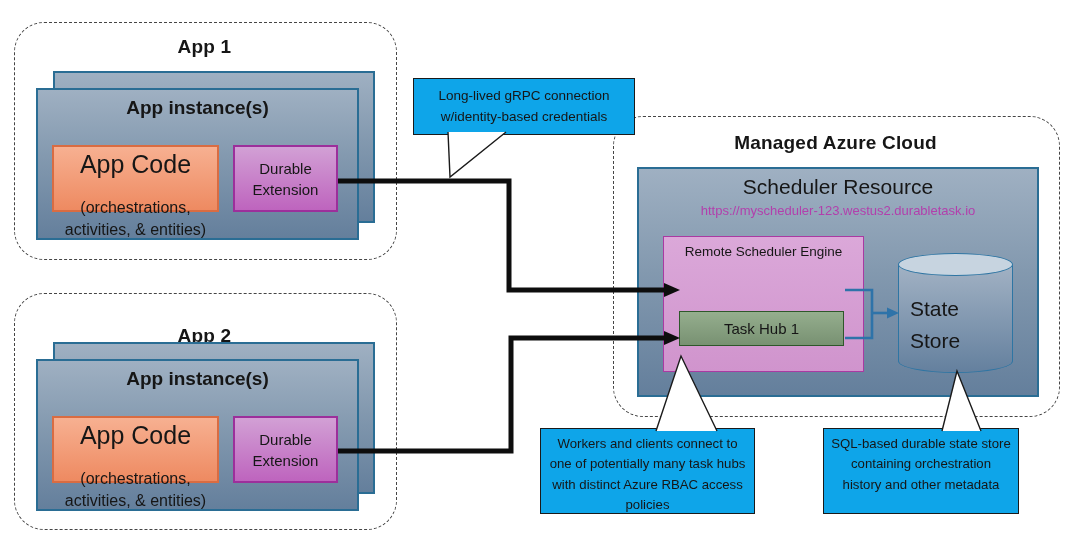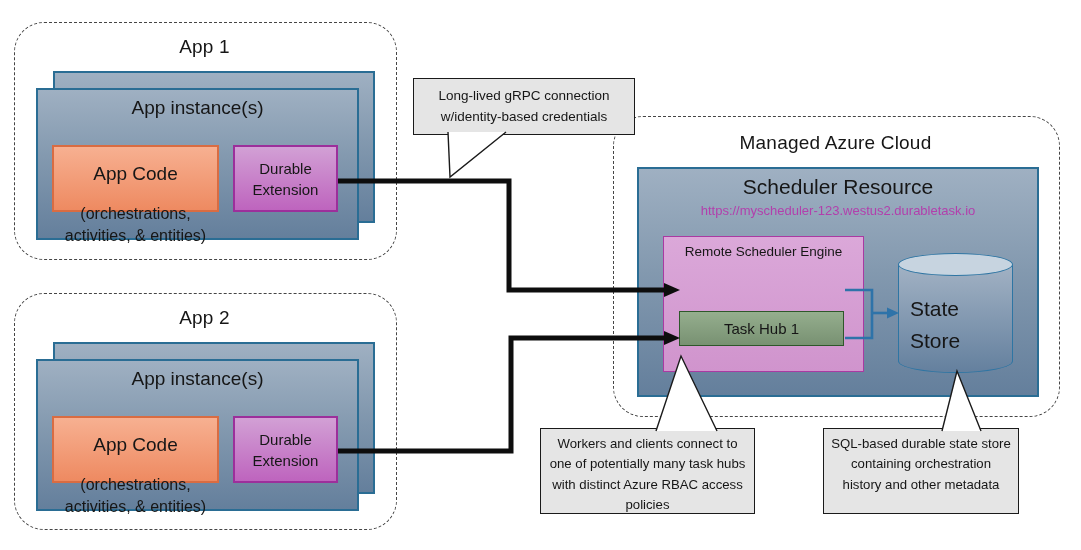--- a/index.html
+++ b/index.html
@@ -1,20 +1,20 @@
 <!DOCTYPE html>
 <html><head>
 <meta charset="utf-8">
 <style>
   html,body{margin:0;padding:0;background:#fff;}
   .canvas{
     position:relative;width:1081px;height:550px;background:#fff;overflow:hidden;
     font-family:"Liberation Sans","DejaVu Sans",sans-serif;color:#161616;
   }
-  .center{text-align:center;}
+  .center{text-align:center;font-weight:bold;}
 
   
   .dashed-group{
     position:absolute;border:1.6px dashed #454545;border-radius:30px;background:transparent;
   }
   .group-title{position:absolute;font-size:19px;letter-spacing:.2px;}
 
   
   .blue-box{
     position:absolute;
@@ -22,21 +22,21 @@
     border:2px solid #2a6d94;box-sizing:border-box;
   }
   .inst-label{position:absolute;font-size:19px;}
 
   
   .appcode-box{
     position:absolute;box-sizing:border-box;
     background:linear-gradient(180deg,#f7b091 0%,#ee8a61 100%);
     border:2px solid #d96c42;text-align:center;
   }
-  .appcode-title{font-size:19px;margin-top:16px;}
+  .appcode-title{font-size:25px;margin-top:3px;}
   .appcode-sub{font-size:16px;line-height:1.35;margin-top:18px;}
   .ext-box{
     position:absolute;box-sizing:border-box;
     background:linear-gradient(180deg,#d2a0d5 0%,#be64be 100%);
     border:2px solid #9c2f9b;
     display:flex;align-items:center;justify-content:center;
     text-align:center;font-size:15px;line-height:1.4;
   }
 
   
@@ -68,21 +68,21 @@
     border:1.5px solid #2e75a3;border-radius:50%;background:#c7d4e0;z-index:2;
   }
   .cyl-label{
     position:absolute;left:12px;top:40px;width:100%;z-index:3;text-align:left;
     font-size:21px;line-height:1.5;
   }
   .cyl-label-inner{display:inline-block;width:80px;}
 
   
   .callout{
-    position:absolute;box-sizing:border-box;background:#e5e5e5;border:1.4px solid #1a1a1a;
+    position:absolute;box-sizing:border-box;background:#0ea5e9;border:1.4px solid #1a1a1a;
     text-align:center;z-index:5;
   }
   .callout-text{font-size:13.2px;line-height:1.55;padding:5px 6px 0 6px;}
 
   svg.overlay{position:absolute;left:0;top:0;z-index:10;pointer-events:none;}
 </style>
 </head>
 <body>
 
 <div class="canvas">
@@ -94,21 +94,21 @@
   <div class="inst-label center" style="left:36px;top:97px;width:323px;">App instance(s)</div>
   <div class="appcode-box" style="left:52px;top:145px;width:167px;height:67px;">
     <div class="appcode-title">App Code</div>
     <div class="appcode-sub">(orchestrations, activities, &amp; entities)</div>
   </div>
   <div class="ext-box" style="left:233px;top:145px;width:105px;height:67px;">
     <span>Durable Extension</span>
   </div>
 
   <div class="dashed-group" style="left:14px;top:293px;width:381px;height:235px;"></div>
-  <div class="group-title center" style="left:14px;top:307px;width:381px;">App 2</div>
+  <div class="group-title center" style="left:14px;top:325px;width:381px;">App 2</div>
   <div class="blue-box" style="left:53px;top:342px;width:322px;height:152px;"></div>
   <div class="blue-box" style="left:36px;top:359px;width:323px;height:152px;"></div>
   <div class="inst-label center" style="left:36px;top:368px;width:323px;">App instance(s)</div>
   <div class="appcode-box" style="left:52px;top:416px;width:167px;height:67px;">
     <div class="appcode-title">App Code</div>
     <div class="appcode-sub">(orchestrations, activities, &amp; entities)</div>
   </div>
   <div class="ext-box" style="left:233px;top:416px;width:105px;height:67px;">
     <span>Durable Extension</span>
   </div>

